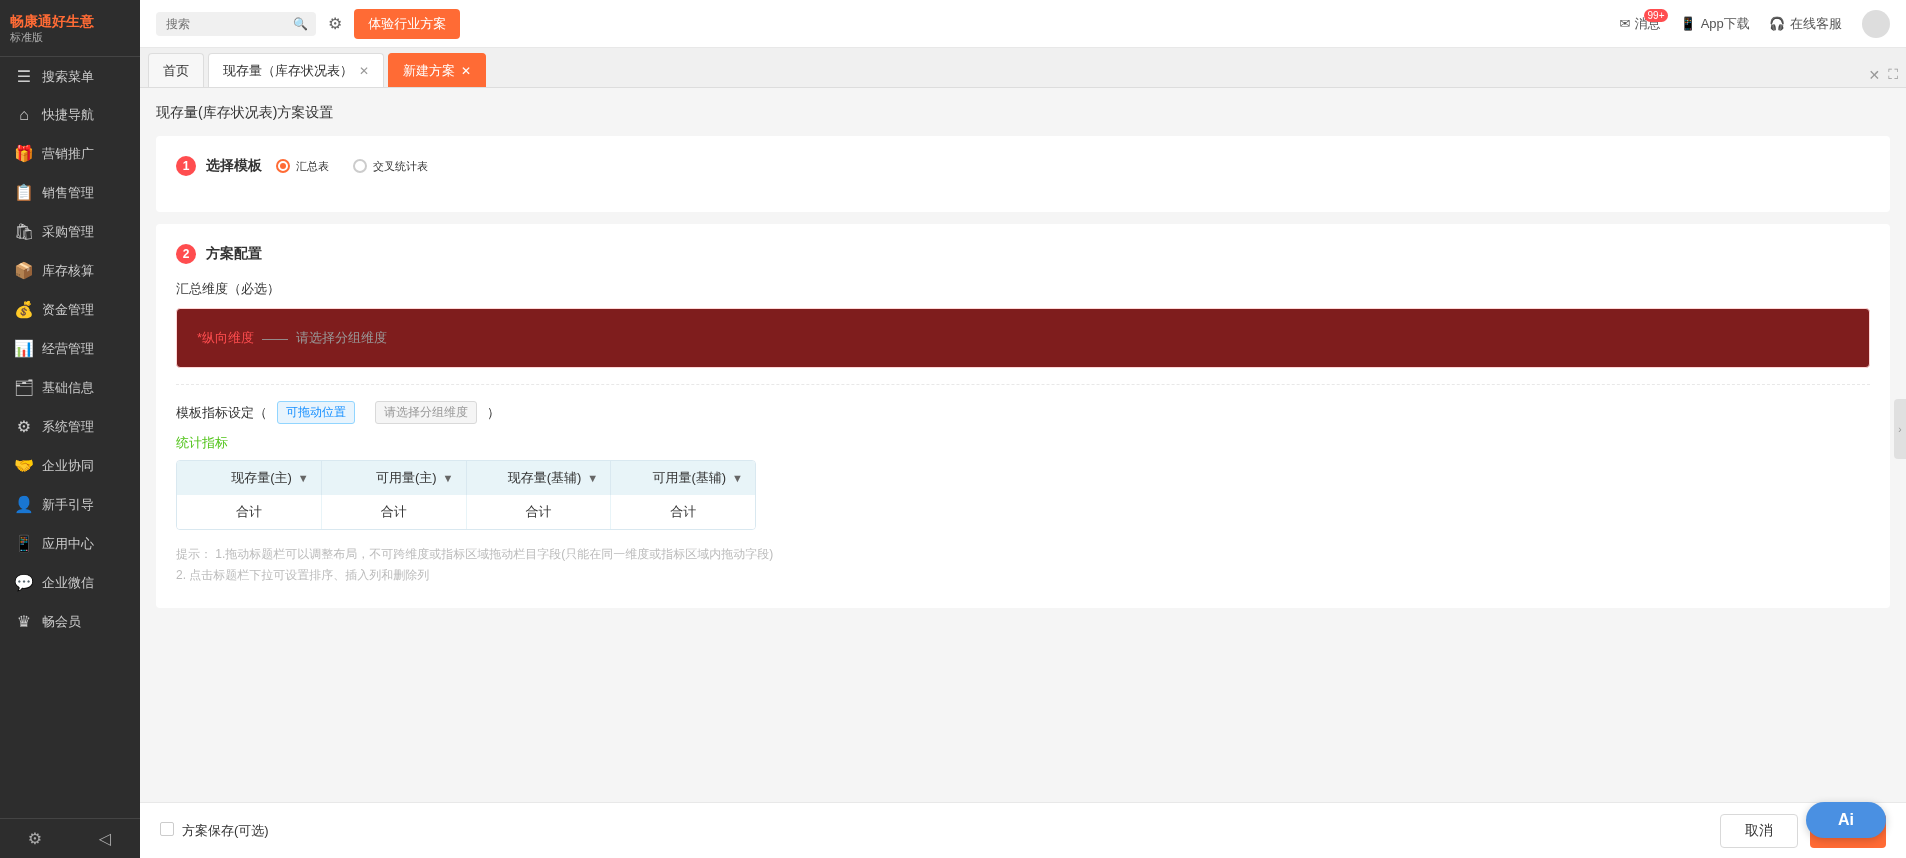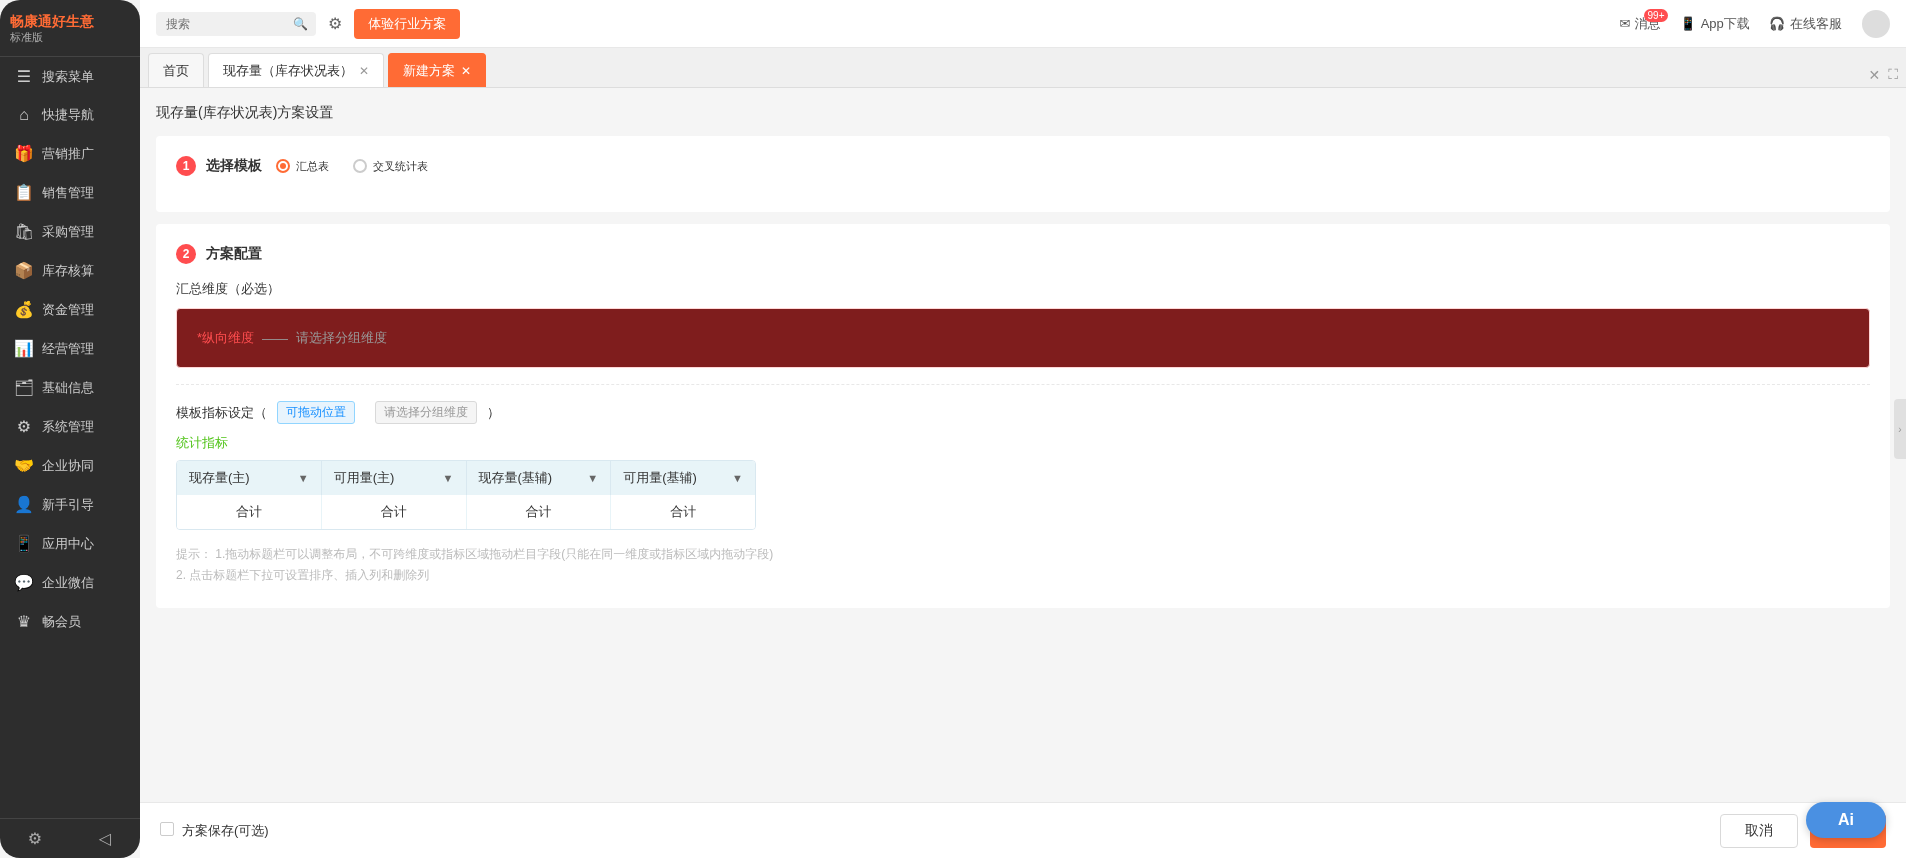--- a/index.html
+++ b/index.html
@@ -7,21 +7,20 @@
 
     
     .sidebar {
       width: 140px;
       background: #2d2d2d;
       color: #ccc;
       display: flex;
       flex-direction: column;
       flex-shrink: 0;
       height: 100%;
-      border-radius: 20px;
     }
     .sidebar-logo {
       padding: 12px 10px;
       color: #fff;
       font-size: 13px;
       line-height: 1.3;
       border-bottom: 1px solid #444;
     }
     .sidebar-logo .logo-main { font-size: 14px; font-weight: bold; color: #ff6b35; }
     .sidebar-logo .logo-sub { font-size: 11px; color: #aaa; }
@@ -343,21 +342,21 @@
     }
     .indicators-table-header {
       display: flex;
       background: #e8f4f8;
     }
     .indicators-table-header .th {
       flex: 1;
       padding: 8px 12px;
       display: flex;
       align-items: center;
-      justify-content: space-between;
+      justify-content: flex-end;
       gap: 6px;
       border-right: 1px solid #d9e8f0;
       font-size: 13px;
       color: #333;
       cursor: pointer;
     }
     .indicators-table-header .th:last-child { border-right: none; }
     .indicators-table-header .th .chevron {
       color: #666;
       font-size: 11px;

